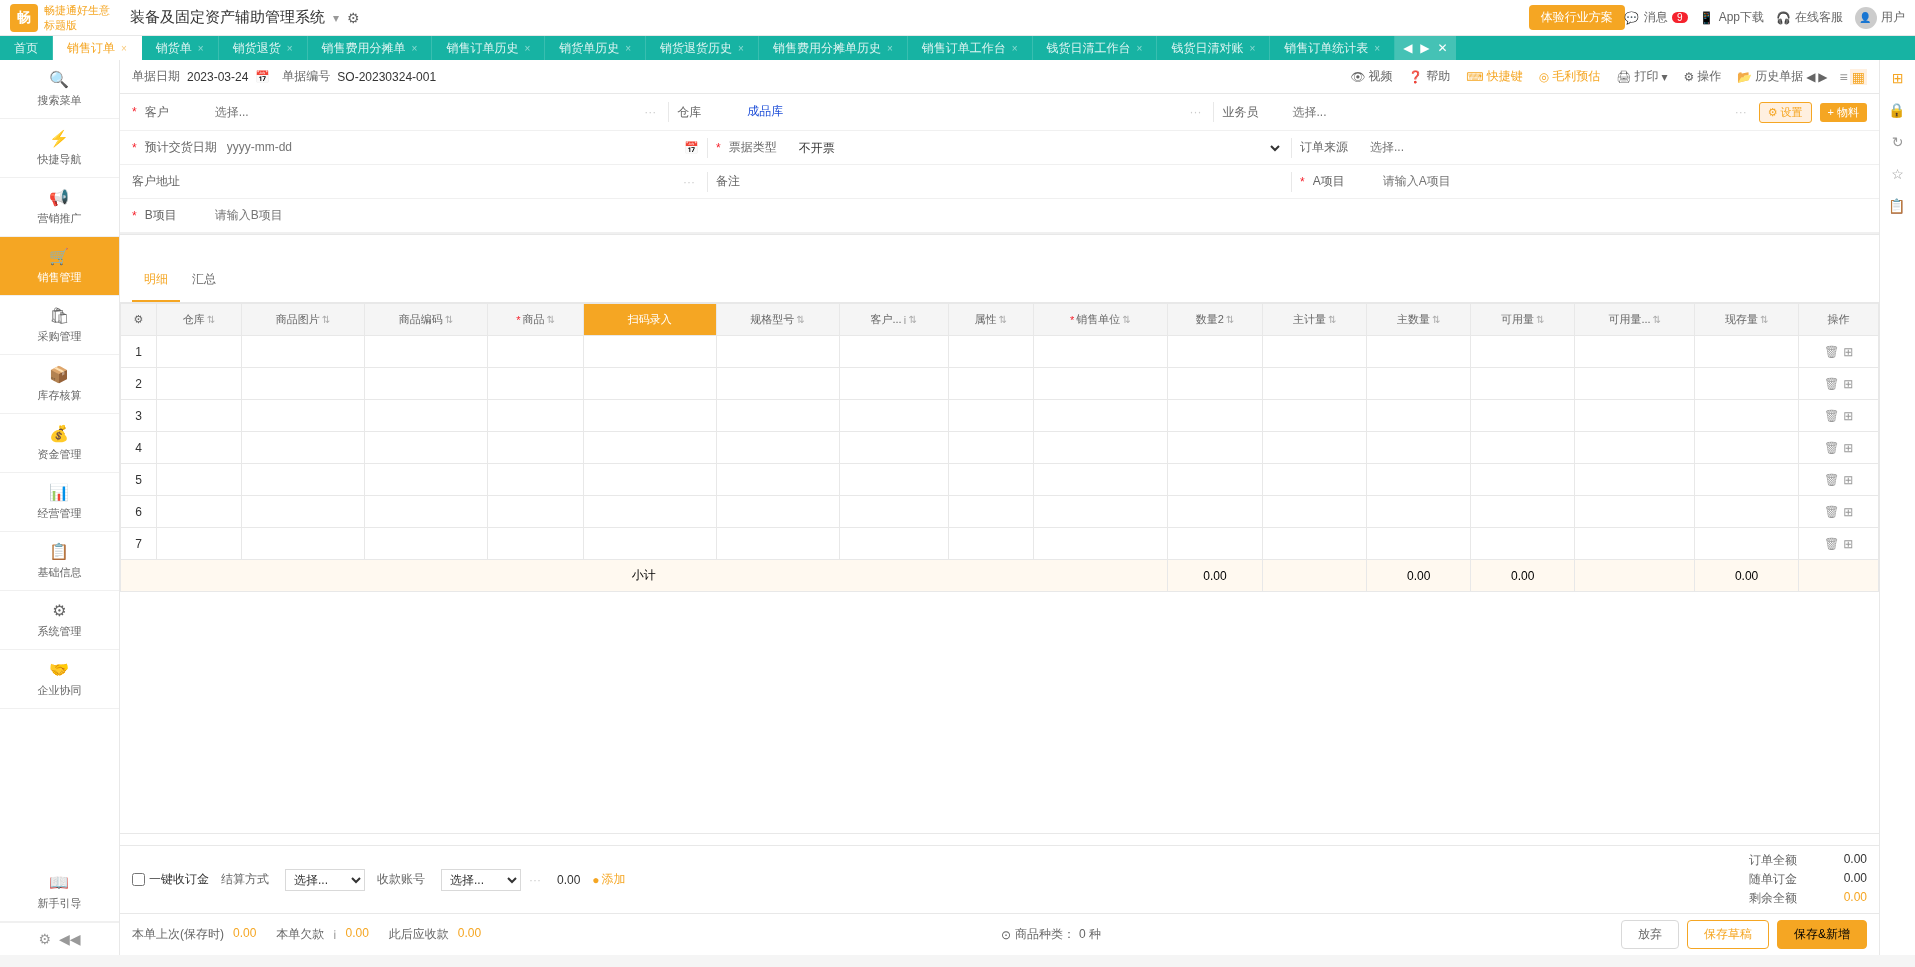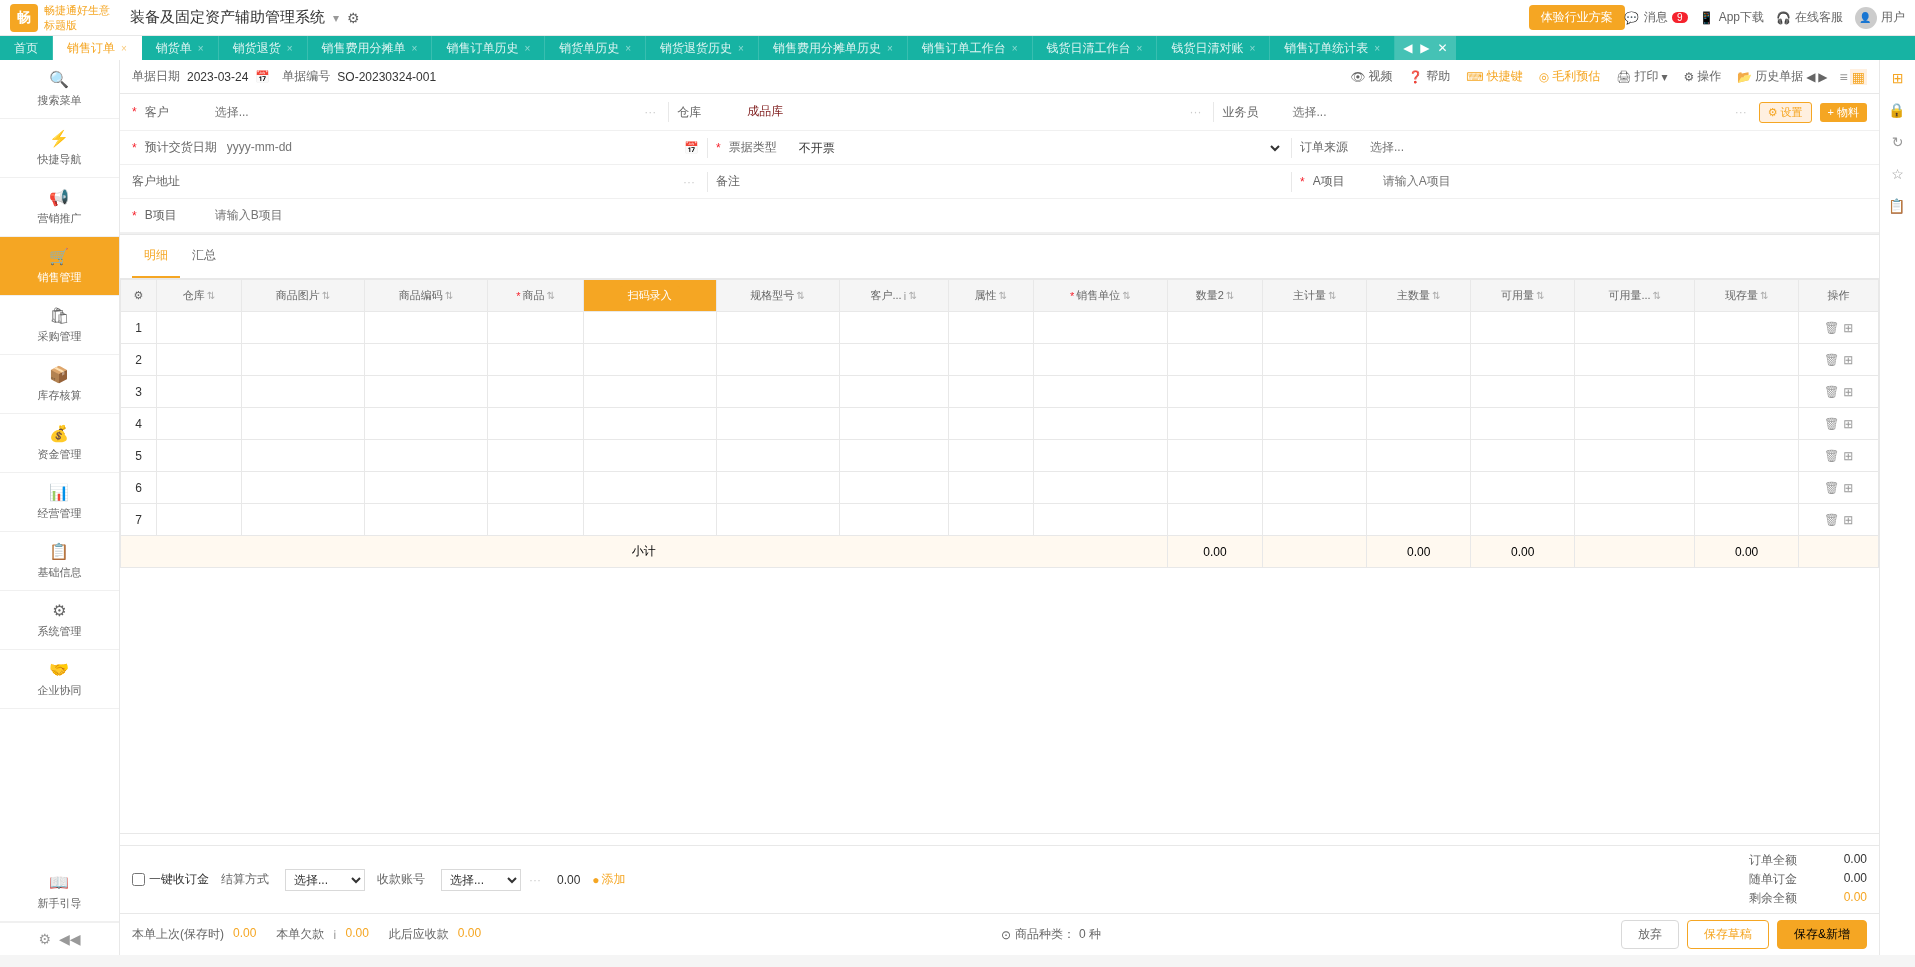--- a/index.html
+++ b/index.html
@@ -45,32 +45,32 @@
     .field-value { color: #333; font-weight: 500; }
     .toolbar-btn { display: flex; align-items: center; gap: 3px; color: #666; cursor: pointer; font-size: 12px; padding: 2px 4px; }
     .toolbar-btn.orange { color: #f5a623; }
     
     .form-row { display: flex; align-items: center; padding: 6px 12px; border-bottom: 1px solid #f0f0f0; gap: 0; }
     .form-cell { display: flex; align-items: center; flex: 1; min-width: 0; gap: 6px; }
     .form-cell .required { color: #f5222d; margin-right: 2px; }
     .form-label { color: #666; white-space: nowrap; min-width: 60px; }
     .form-input-wrap { flex: 1; min-width: 0; }
     .form-input { width: 100%; border: none; border-bottom: 1px solid transparent; padding: 3px 4px; color: #999; font-size: 12px; background: transparent; }
-    .form-input.has-value { color: #7f1d1d; }
+    .form-input.has-value { color: #1d4ed8; }
     .dots-btn { color: #ccc; cursor: pointer; padding: 0 4px; }
     .select-wrap { flex: 1; display: flex; align-items: center; }
     .form-select { border: none; background: transparent; color: #333; font-size: 12px; cursor: pointer; width: 100%; }
     .cell-divider { width: 1px; background: #e8e8e8; height: 20px; margin: 0 8px; }
     
     
     .right-panel { width: 36px; background: #fff; border-left: 1px solid #e8e8e8; display: flex; flex-direction: column; align-items: center; padding: 4px 0; gap: 4px; }
     .right-panel-btn { width: 28px; height: 28px; display: flex; align-items: center; justify-content: center; cursor: pointer; color: #999; border-radius: 4px; font-size: 14px; }
     .right-panel-btn.orange { color: #f5a623; }
     .table-tabs { display: flex; align-items: center; padding: 0 12px; border-bottom: 1px solid #e8e8e8; }
-    .table-tab { padding: 12px 12px; cursor: pointer; color: #666; border-bottom: 2px solid transparent; font-size: 12px; }
+    .table-tab { padding: 12px 12px; cursor: pointer; color: #666; border-bottom: 2px solid transparent; font-size: 12px; margin-top: 24px; }
     .table-tab.active { color: #f5a623; border-bottom-color: #f5a623; }
     
     .data-table { width: 100%; border-collapse: collapse; min-width: 1200px; }
     .data-table th { background: #f5f5f5; border: 1px solid #e8e8e8; padding: 6px 8px; color: #666; font-weight: normal; white-space: nowrap; font-size: 11px; text-align: center; position: sticky; top: 0; z-index: 1; }
     .data-table td { border: 1px solid #e8e8e8; padding: 4px 8px; color: #333; text-align: center; height: 32px; }
     .th-sortable { display: flex; align-items: center; justify-content: center; gap: 2px; cursor: pointer; }
     .th-sort-icon { color: #aaa; font-size: 10px; }
     .th-required { color: #f5222d; }
     .scan-btn { background: #f5a623; color: #fff; border: none; padding: 2px 8px; border-radius: 3px; cursor: pointer; font-size: 11px; }
     .row-num { color: #999; text-align: center; }

